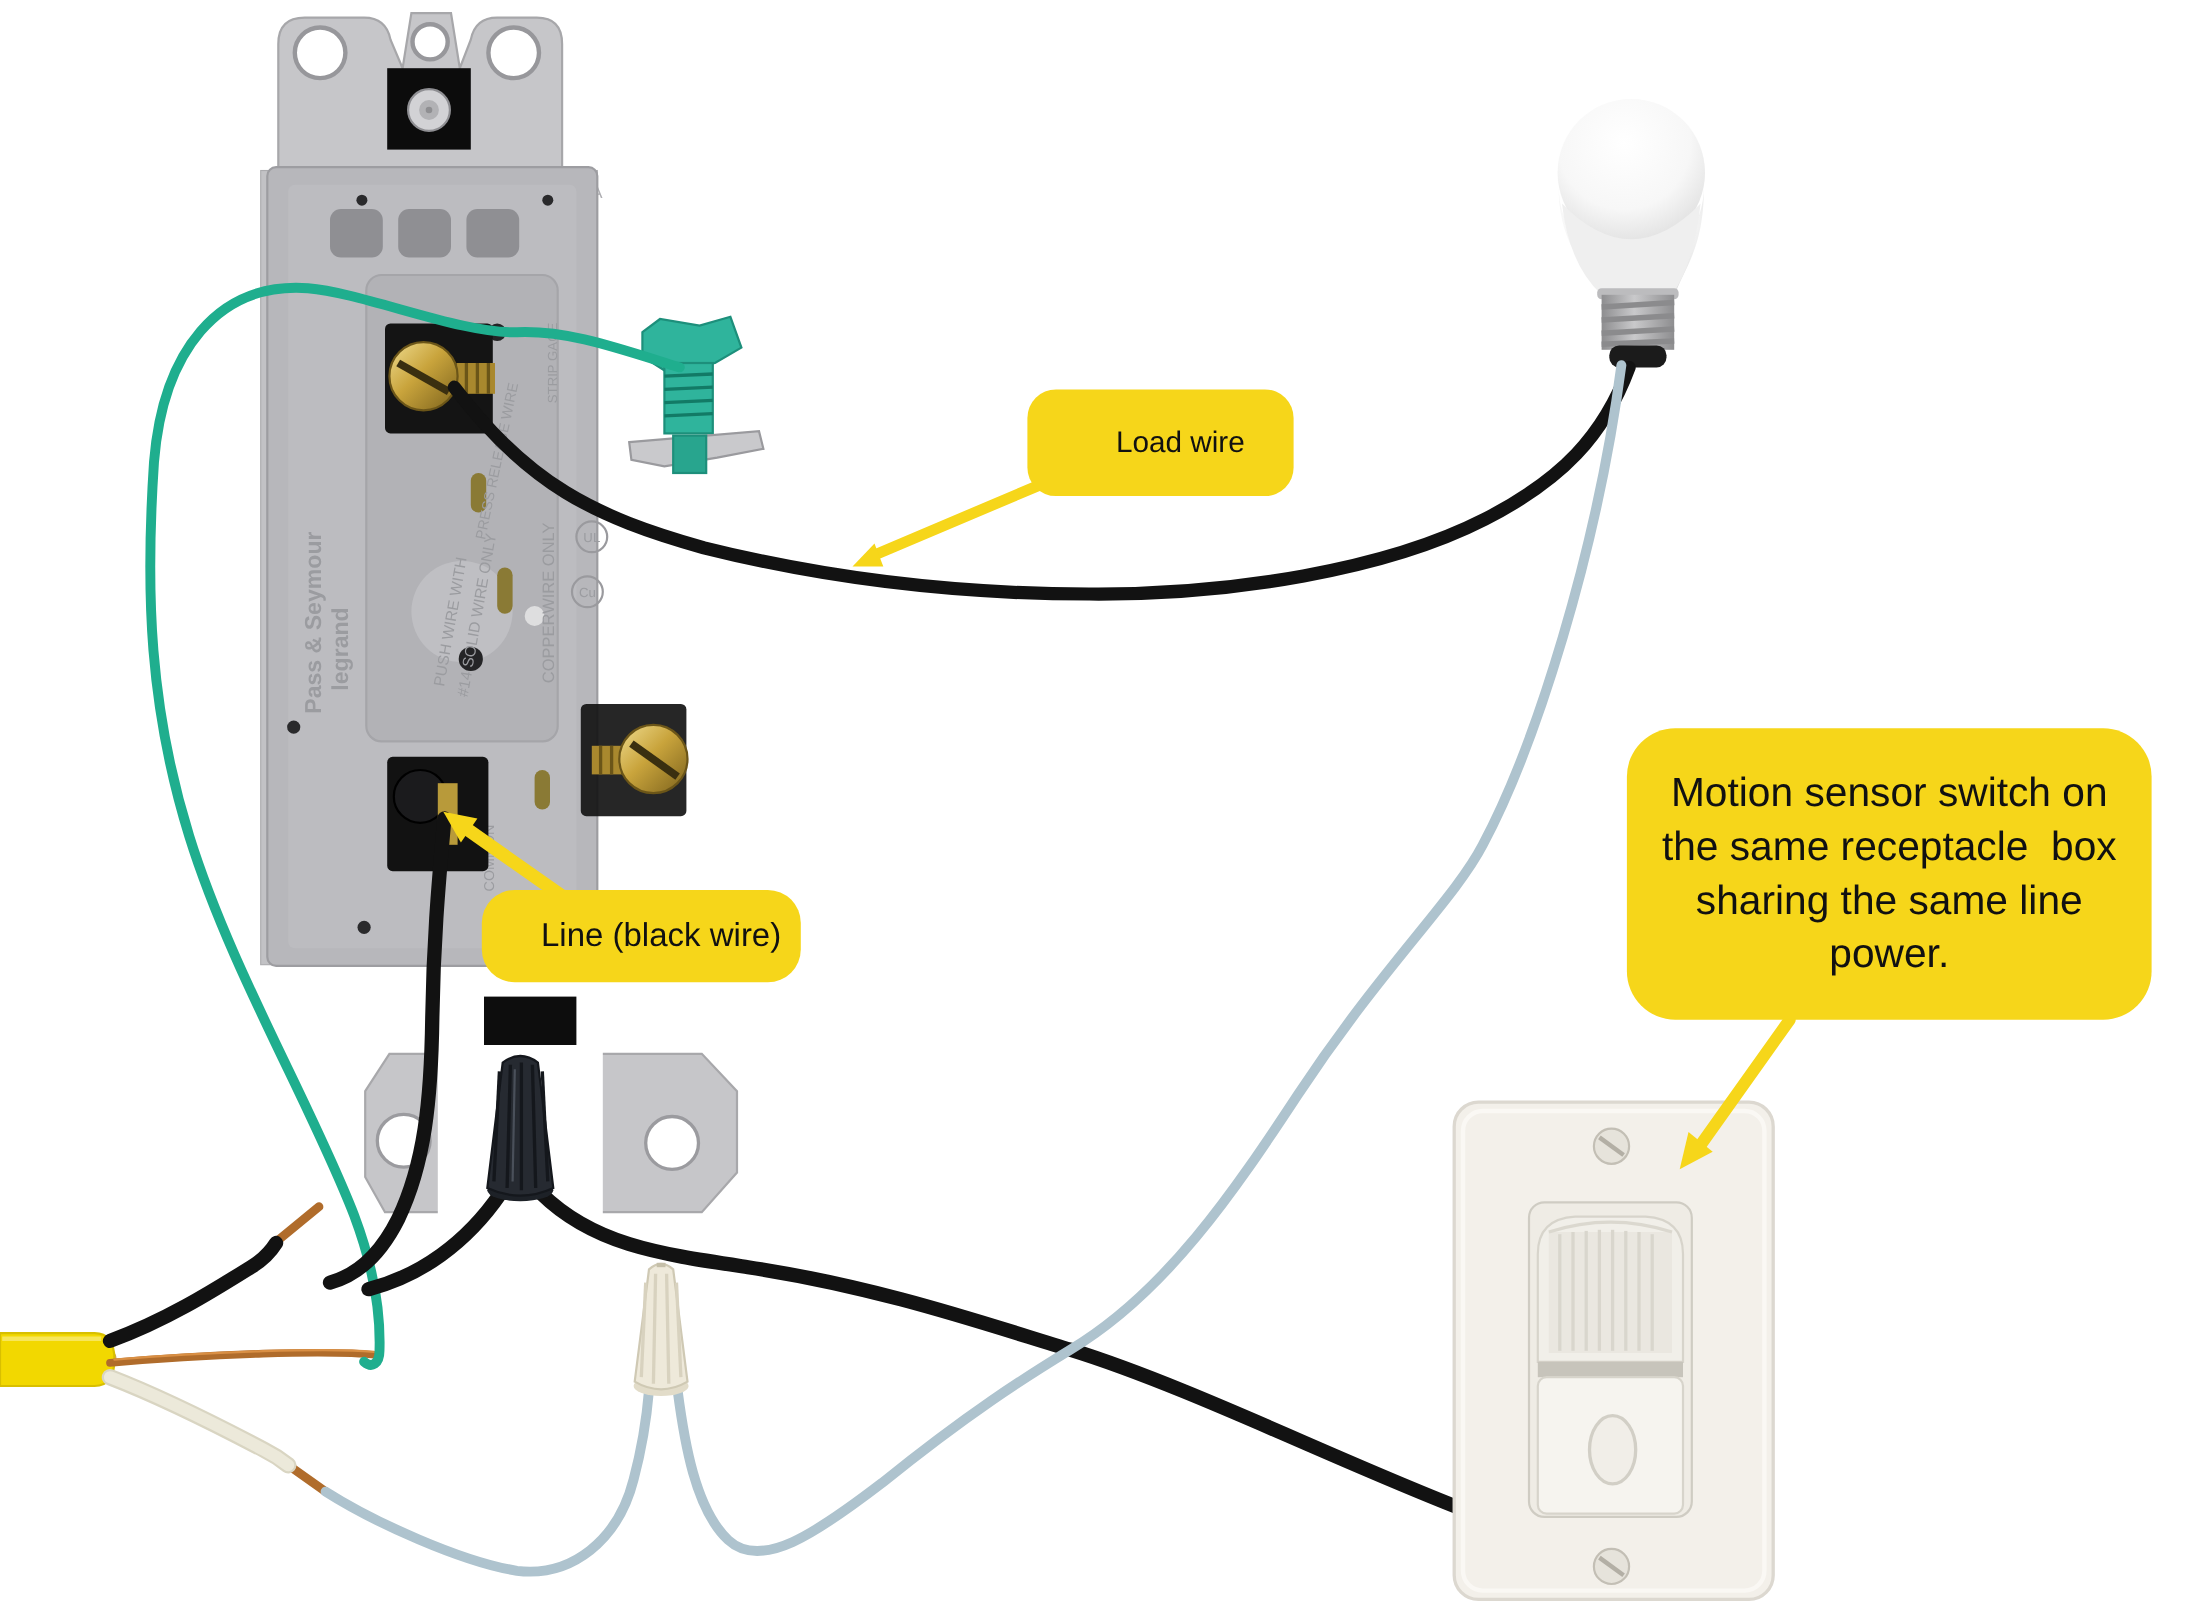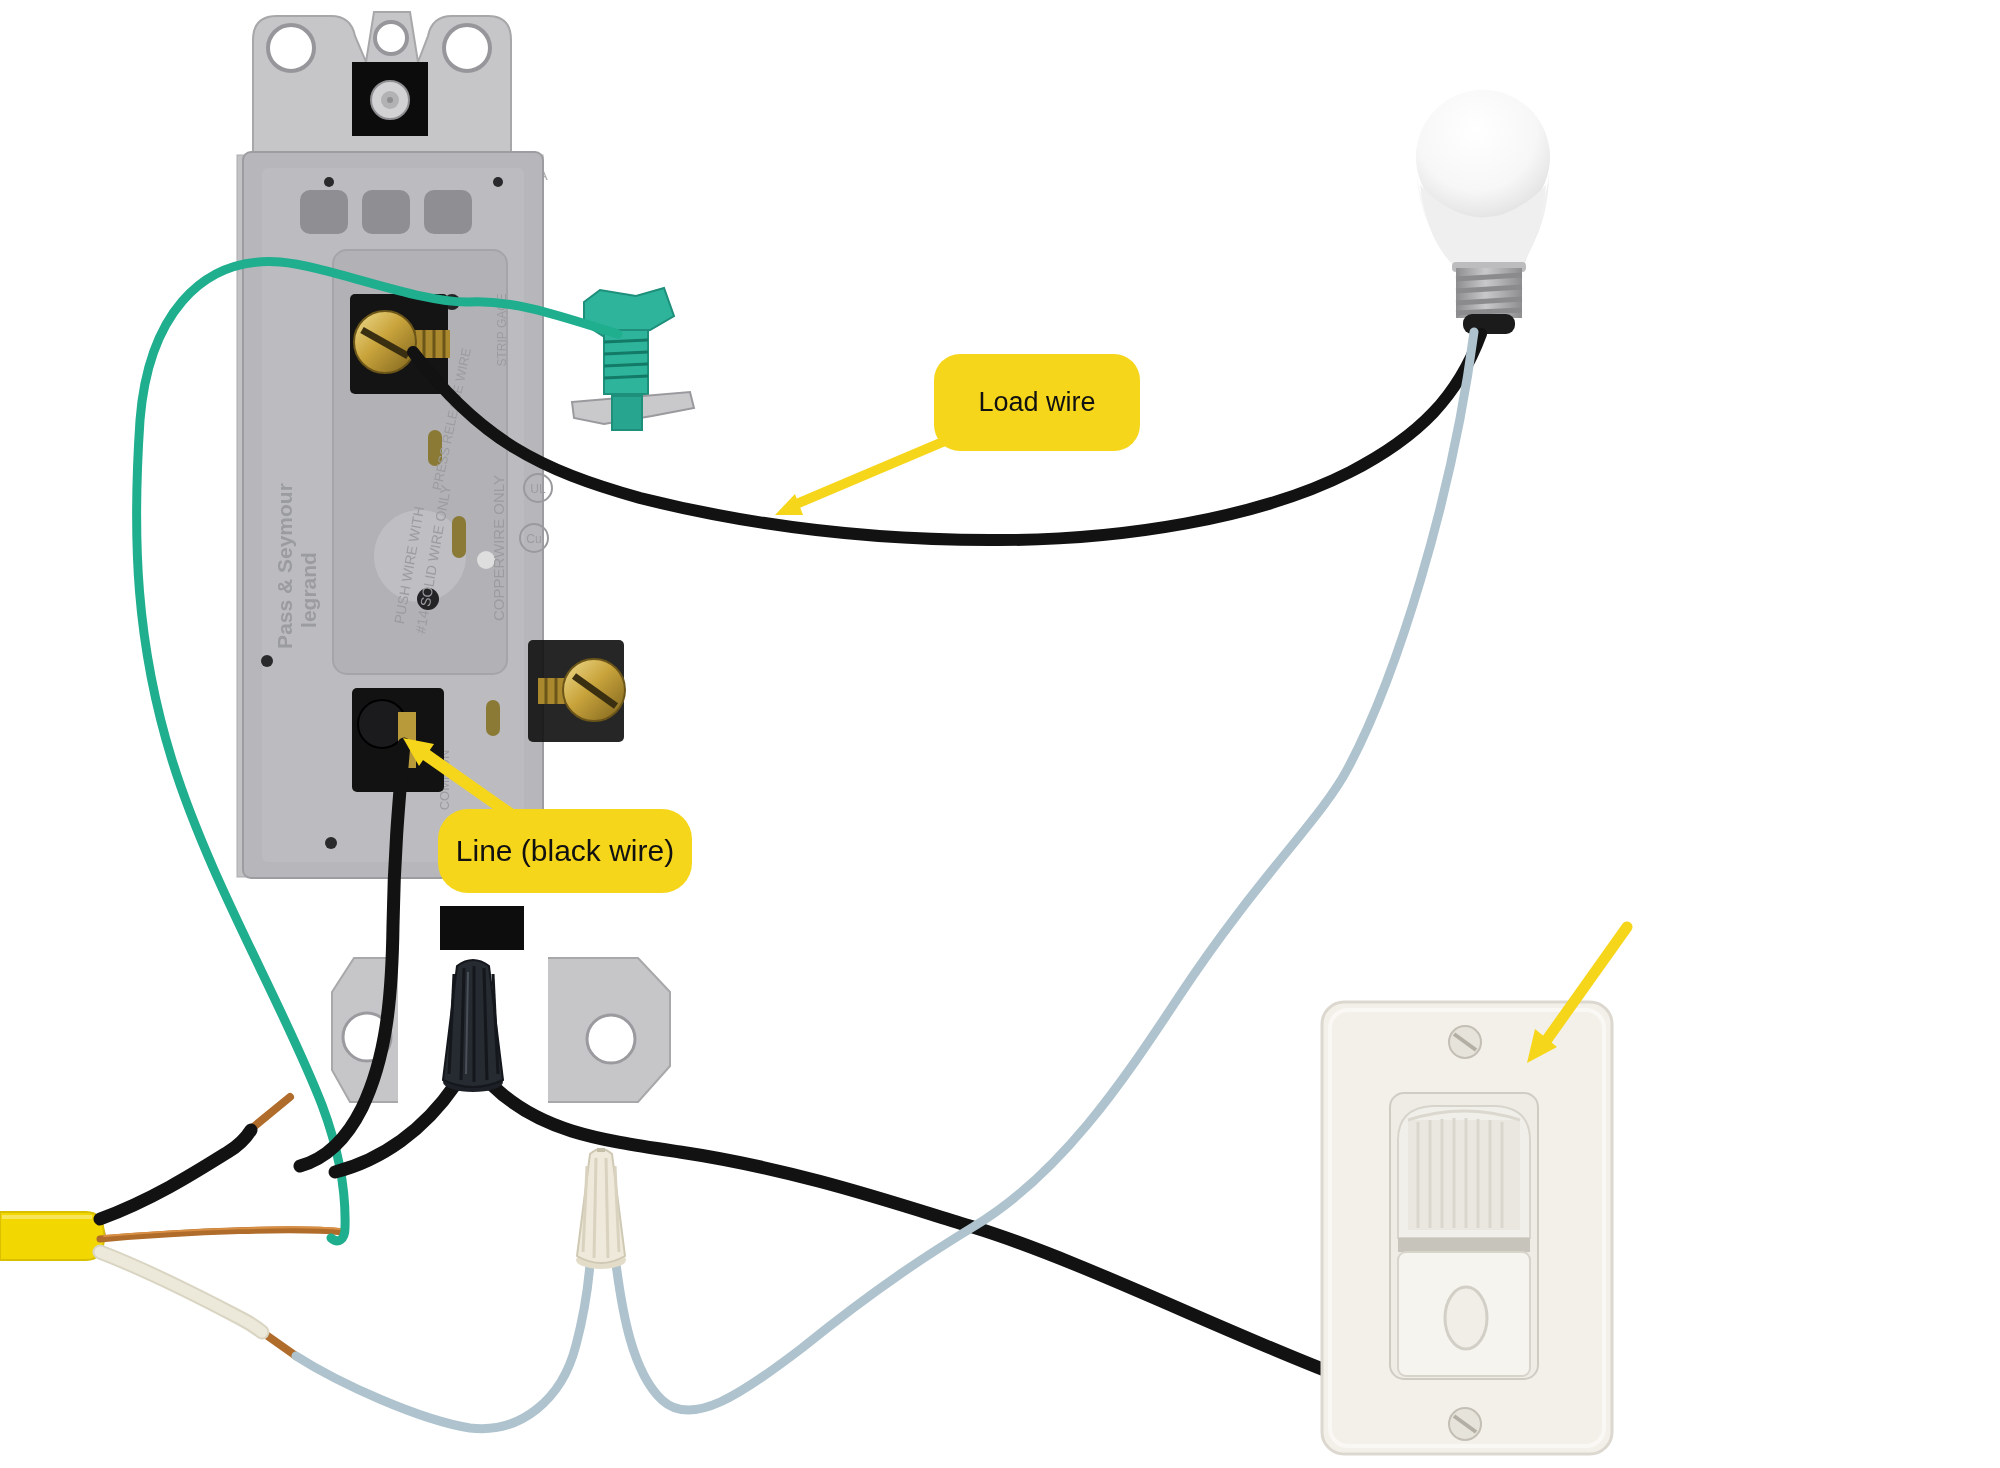--- a/index.html
+++ b/index.html
@@ -8,20 +8,21 @@
     font-family:"Liberation Sans",sans-serif;overflow:hidden;
   }
   .scene{position:absolute;left:0;top:0;}
   .callout{
     position:absolute;
     background:var(--callout_bg,#F6D61A);
     color:var(--callout_text,#111111);
     display:flex;align-items:center;justify-content:center;
     text-align:center;font-family:"Liberation Sans",sans-serif;
     white-space:pre-wrap;
+    padding-left:36px;
   }
   .callout-load{left:934px;top:354px;width:206px;height:97px;border-radius:26px;font-size:27px;}
   .callout-line{left:438px;top:809px;width:254px;height:84px;border-radius:30px;font-size:30px;}
   .callout-motion{left:1479px;top:662px;width:477px;height:265px;border-radius:44px;font-size:37px;line-height:1.32;padding:0 10px;box-sizing:border-box;}
   .emboss{fill:#9b9ca0;}
   .emboss-light{fill:#aeaeb2;}
   text{font-family:"Liberation Sans",sans-serif;}
 </style>
 </head>
 <body>
@@ -280,14 +281,20 @@
     <polygon points="1527,1063 1557,1047 1535,1029" fill="#F6D61A"></polygon>
   </g>
 </svg>
 
 <div class="callout callout-load">
   <span>Load wire</span>
 </div>
 <div class="callout callout-line">
   <span>Line (black wire)</span>
 </div>
-
+<div class="callout callout-motion">
+  <span>Motion sensor switch on
+the same receptacle  box
+sharing the same line
+power.</span>
 </div>
 
+</div>
+
 </body></html>

